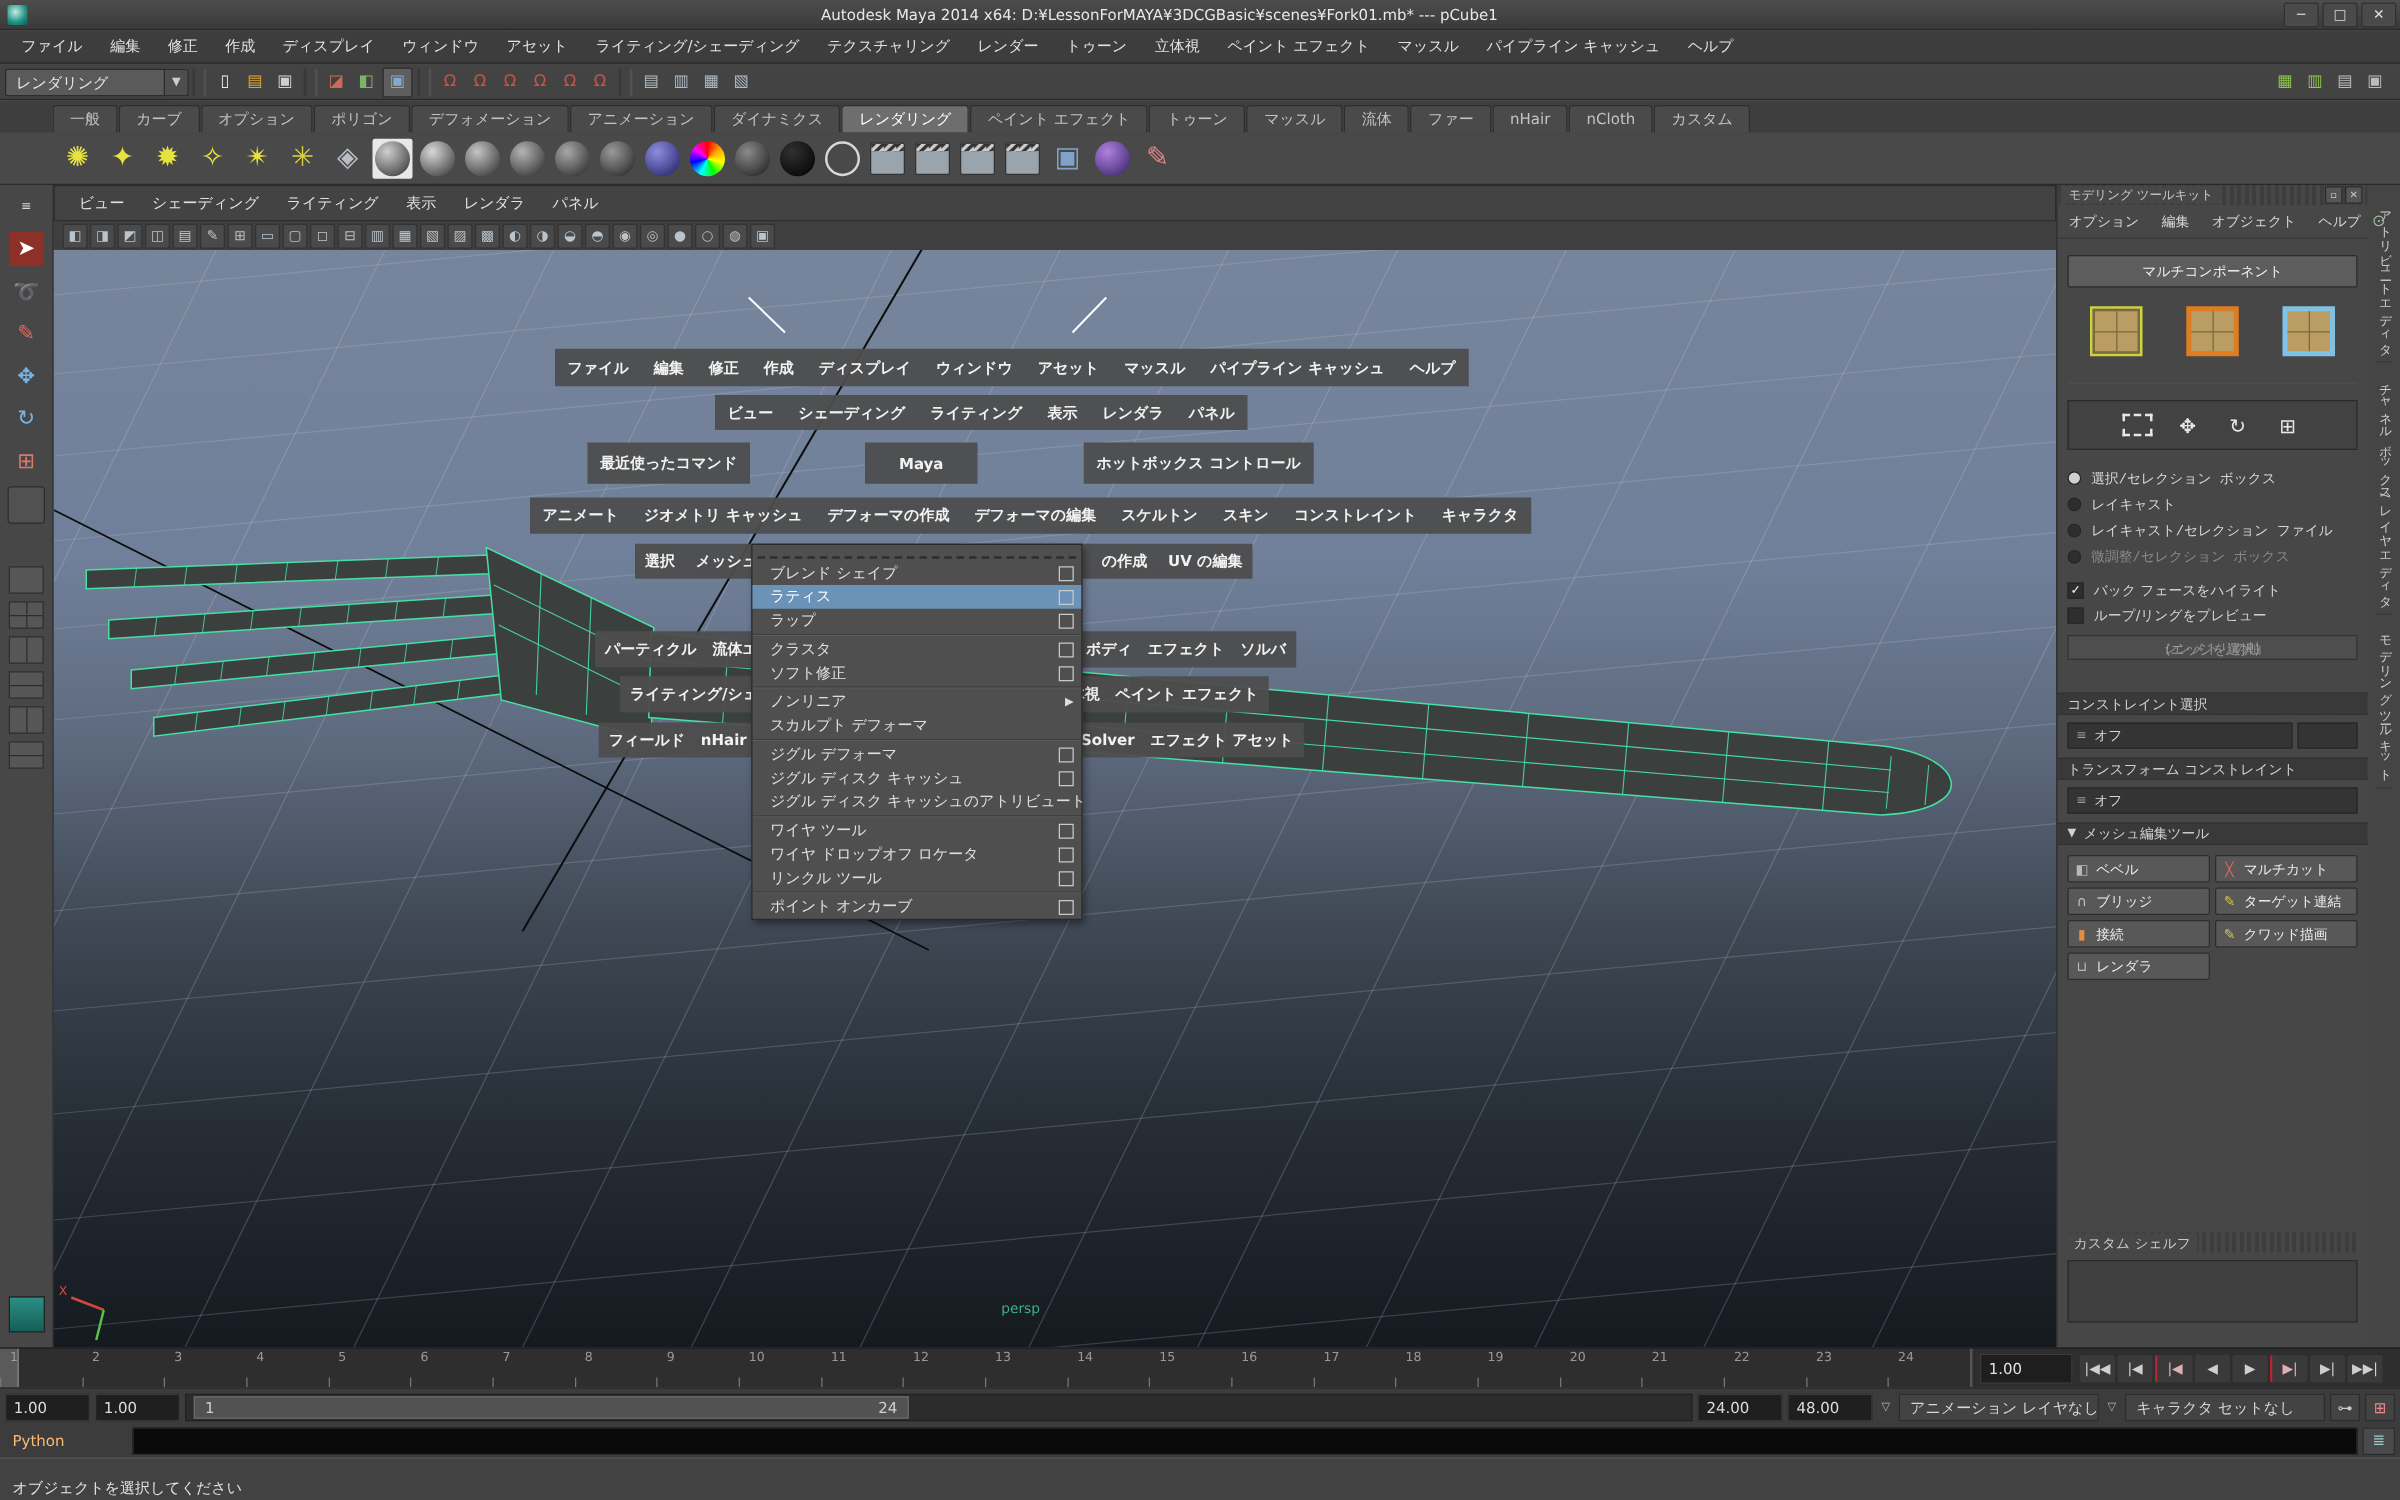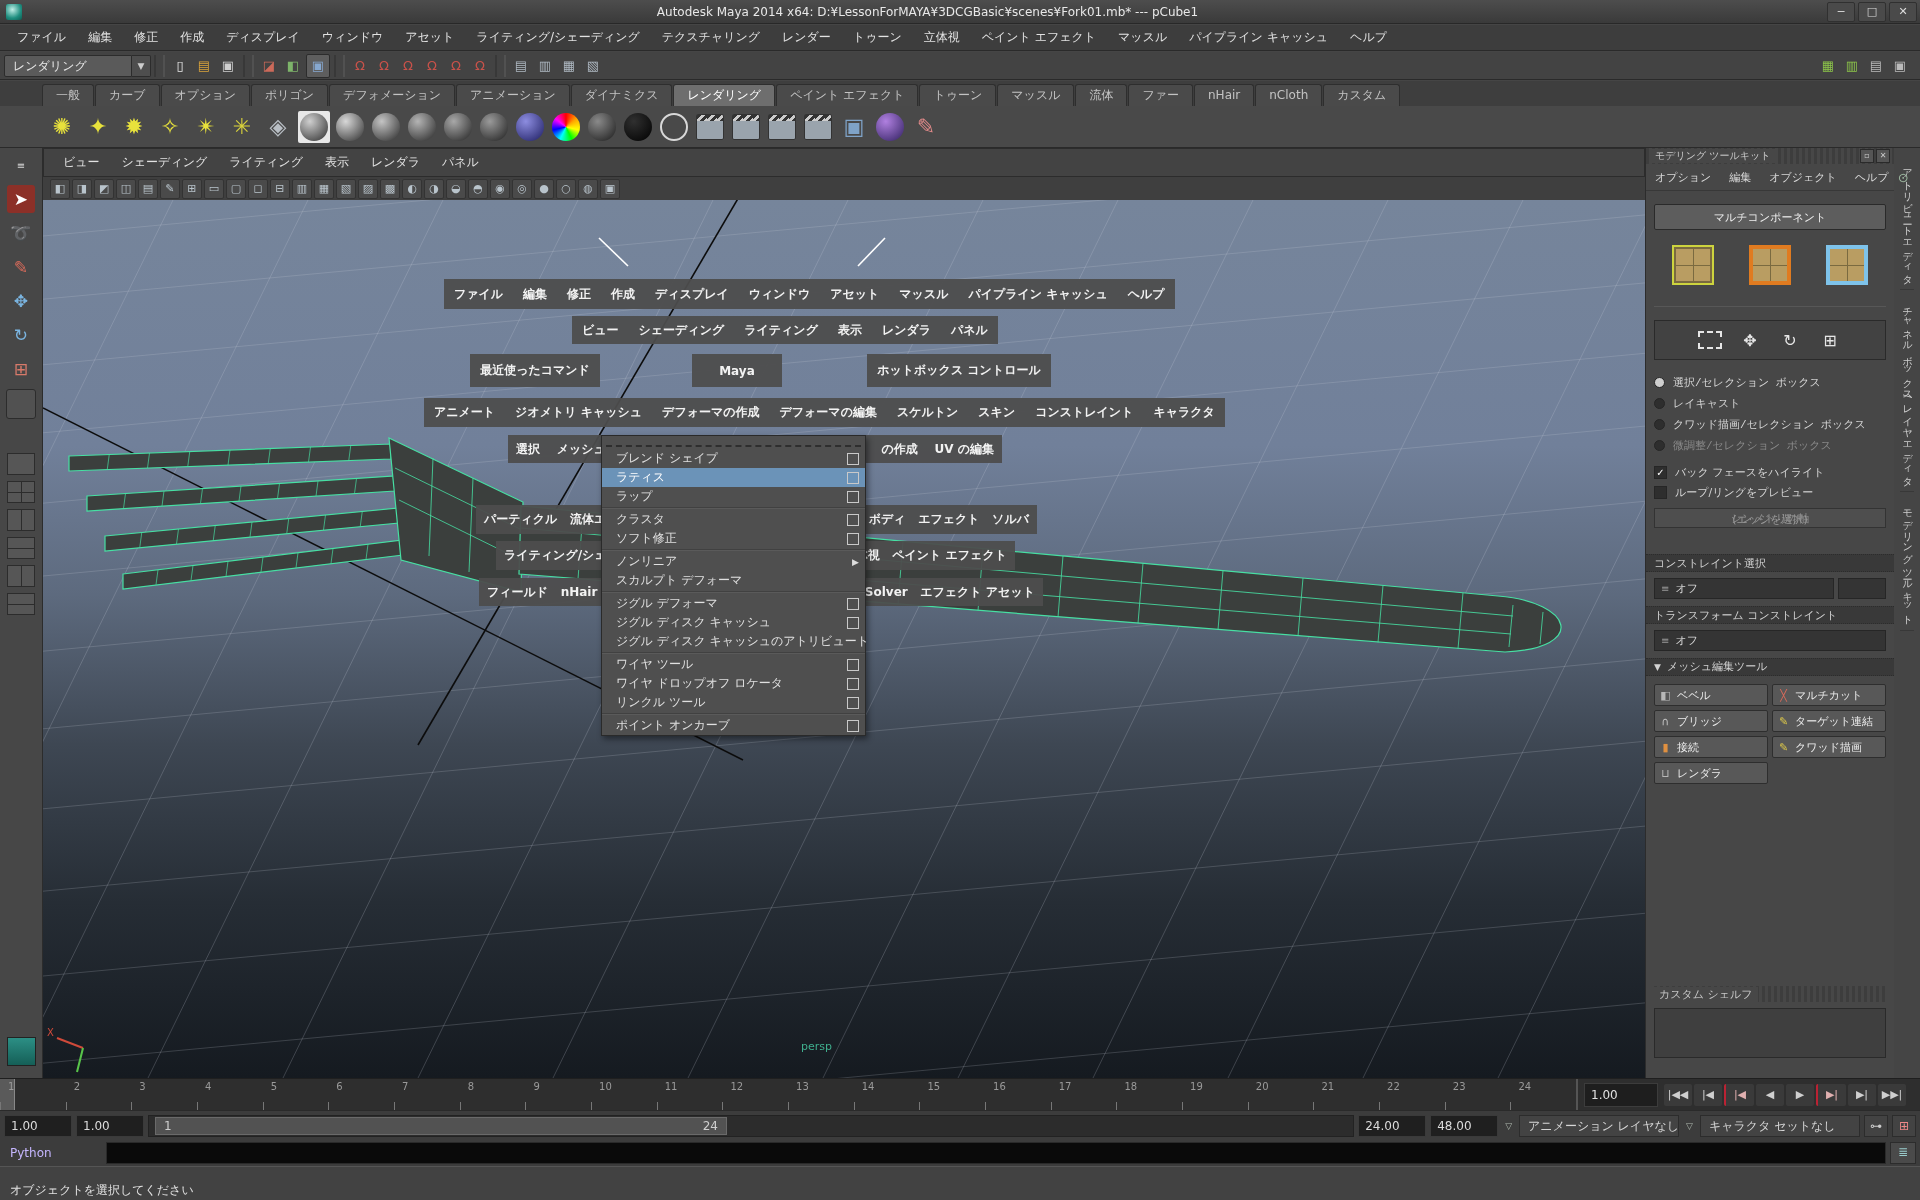--- a/index.html
+++ b/index.html
@@ -168,21 +168,21 @@
     border:1px solid #6a6a6a;display:flex;justify-content:space-between;color:#cfcfcf;
     padding:0 8px;align-items:center;}
   .ddarrow{color:#aeb8ae;font-size:9px;padding:0 3px;}
   .ddbox{width:150px;height:20px;background:#434343;border:1px solid #2c2c2c;color:#d6d6d6;
     line-height:20px;padding-left:8px;white-space:nowrap;}
   .keyico{width:22px;height:20px;background:#434343;border:1px solid #2c2c2c;color:#ccc;
     text-align:center;line-height:20px;}
   .keyico.auto{color:#e88;}
   
   #cmdbar{top:1140px;height:26px;background:#3c3c3c;display:flex;align-items:center;}
-  #cmdlabel{width:96px;padding-left:10px;color:#c4b5fd;}
+  #cmdlabel{width:96px;padding-left:10px;color:#fdba74;}
   #cmdinput{flex:1;height:20px;background:#0a0a0a;border:1px solid #2a2a2a;margin-right:4px;}
   #cmdico{width:24px;height:20px;background:#4a4a4a;border:1px solid #2c2c2c;color:#9cc;
     text-align:center;line-height:19px;margin-right:4px;}
   
   #helpbar{top:1166px;height:48px;background:#424242;border-top:1px solid #555;
     display:flex;align-items:center;padding-left:10px;color:#e2e2e2;}
 </style>
 </head>
 <body>
 
@@ -613,21 +613,21 @@
           <div class="radiorow on">
             <span class="dot"></span>
             <span>選択/セレクション ボックス</span>
           </div>
           <div class="radiorow">
             <span class="dot"></span>
             <span>レイキャスト</span>
           </div>
           <div class="radiorow">
             <span class="dot"></span>
-            <span>クワッド描画/セレクション ボックス</span>
+            <span>レイキャスト/セレクション ファイル</span>
           </div>
           <div class="radiorow dis">
             <span class="dot"></span>
             <span>微調整/セレクション ボックス</span>
           </div>
         </div>
       <div class="tk-abs" id="tk-checks">
           <div class="chkrow">
             <span class="box">✓</span>
             <span>バック フェースをハイライト</span>

